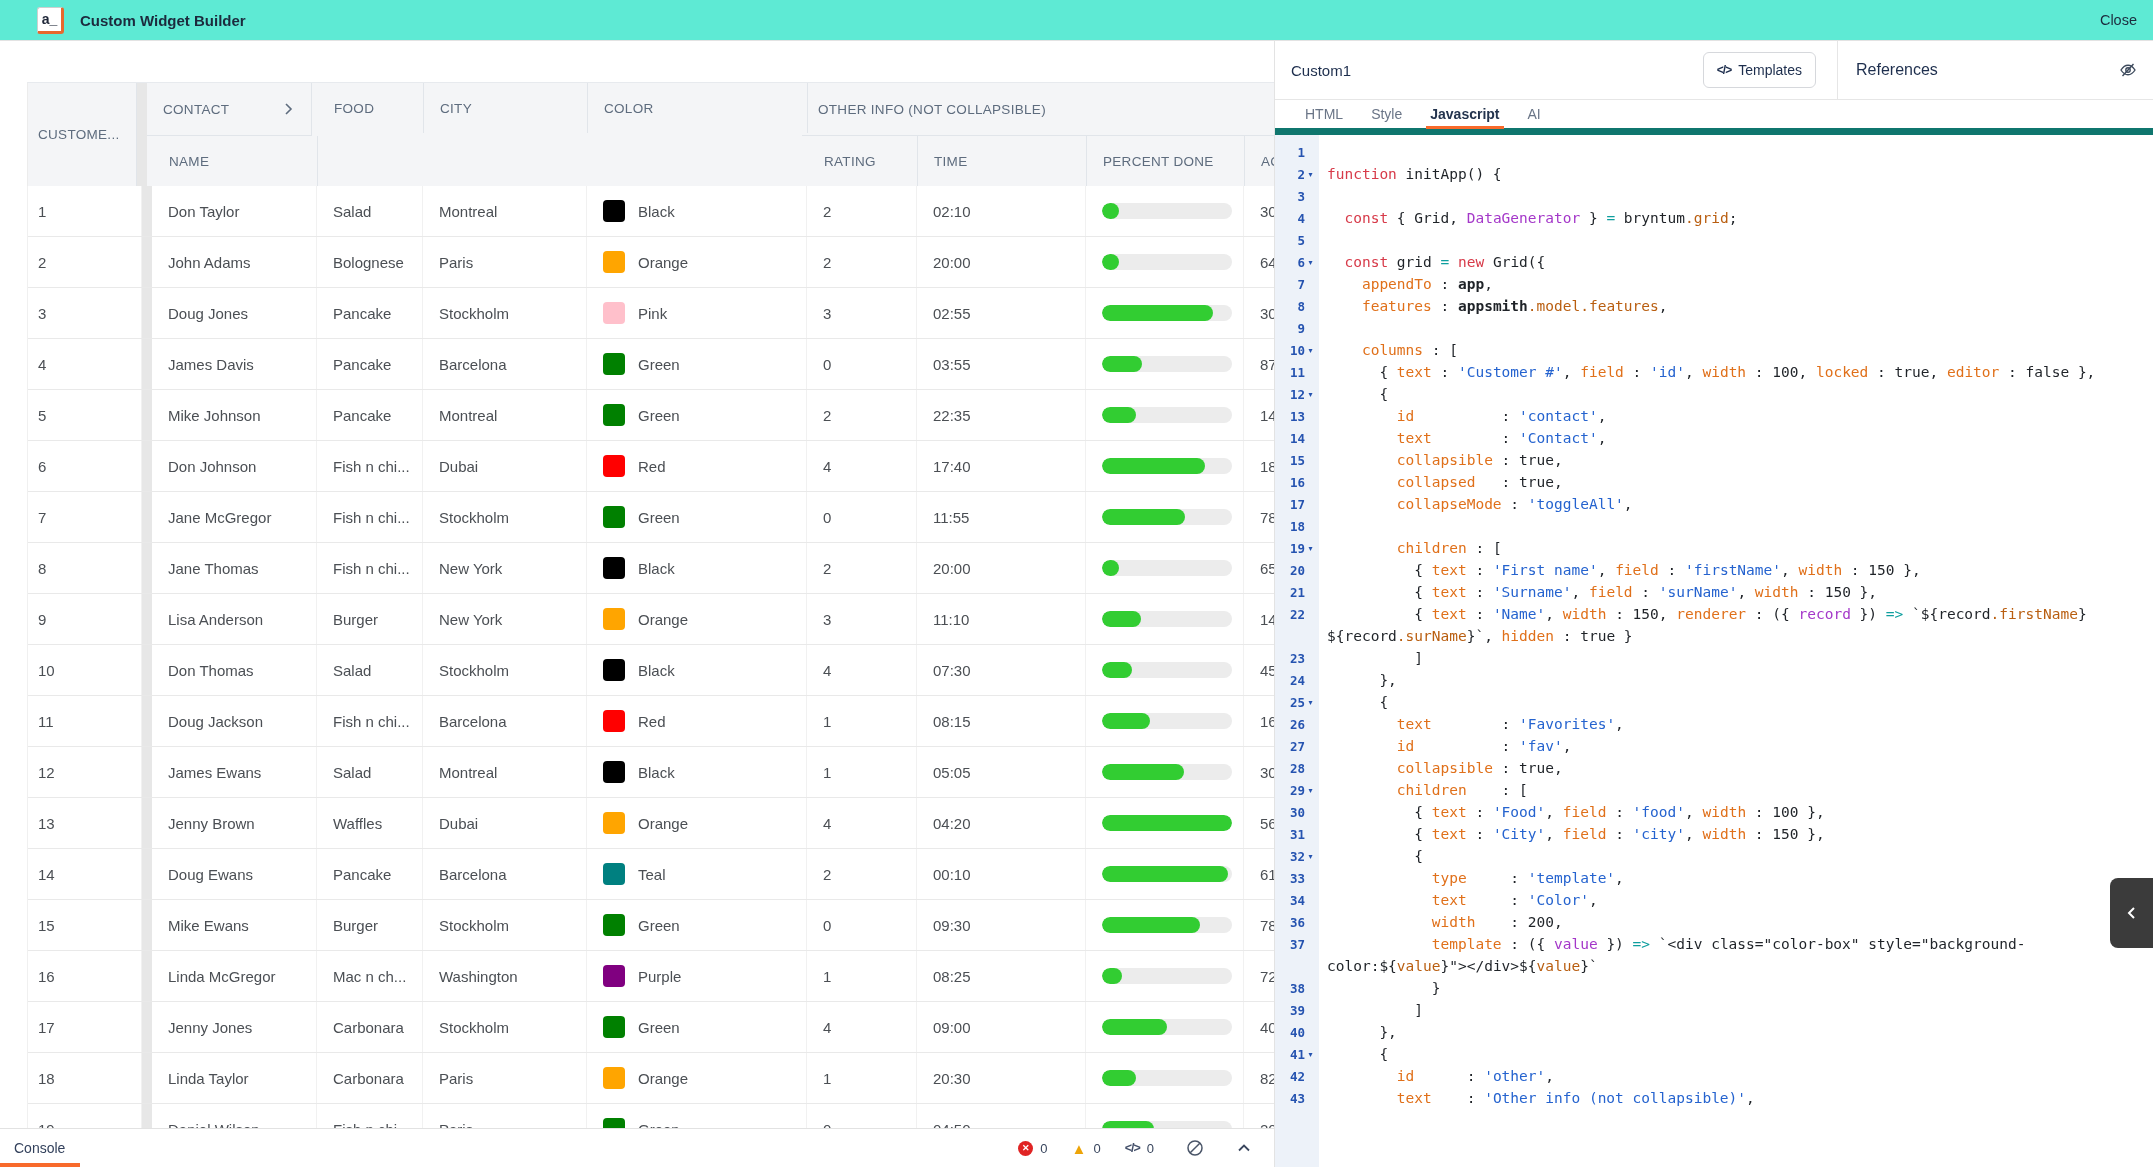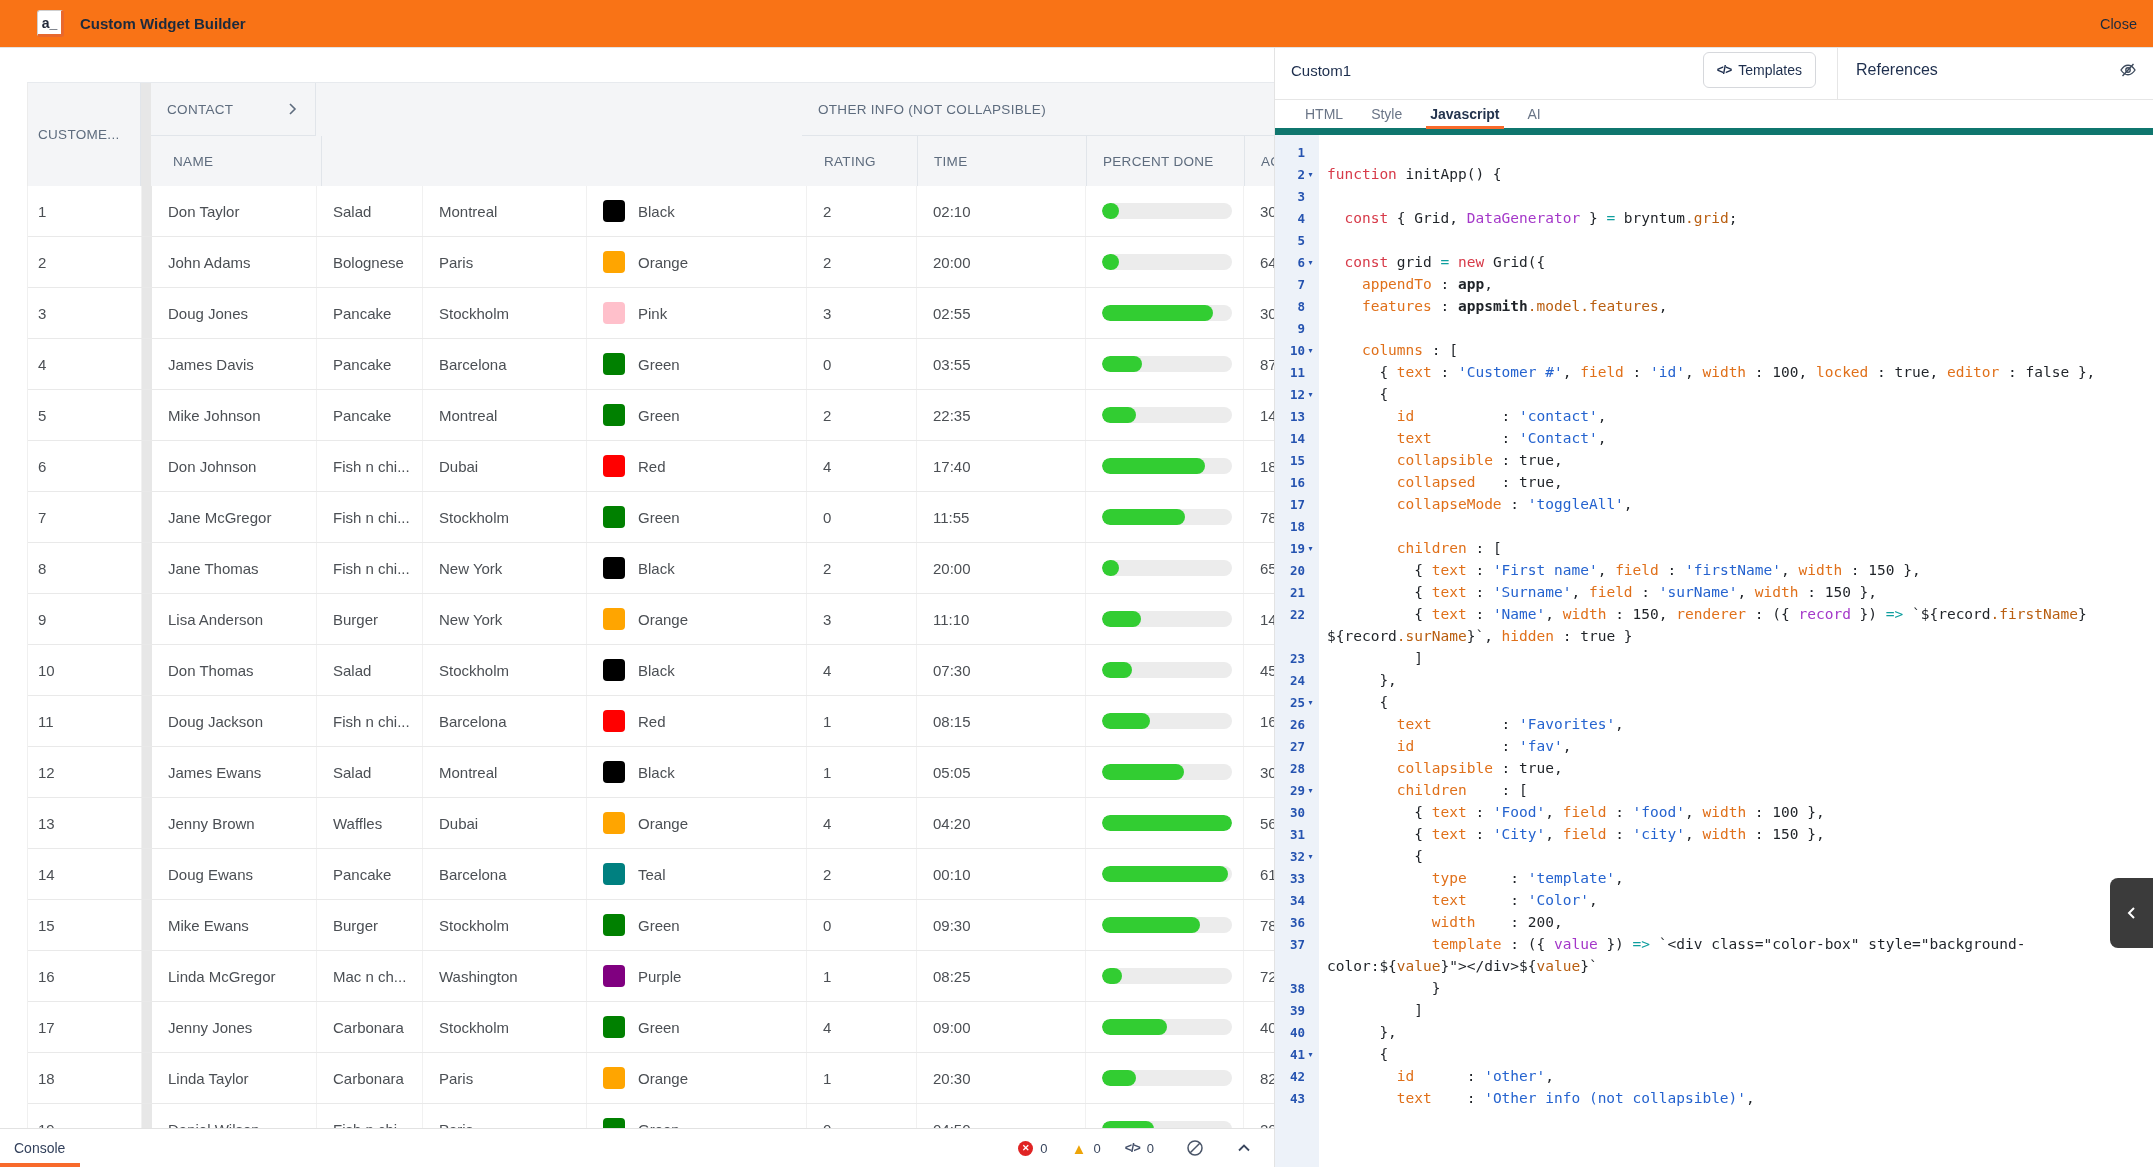--- a/index.html
+++ b/index.html
@@ -1,20 +1,20 @@
 <!DOCTYPE html>
 <html><head>
 <meta charset="utf-8">
 <style>
   * { box-sizing: border-box; margin: 0; padding: 0; }
   html,body { width:2153px; height:1167px; overflow:hidden; background:#fff;
     font-family:"Liberation Sans", sans-serif; color:#2d3b4d; position:relative; }
 
   
-  .topbar { position:absolute; top:0; left:0; width:2153px; height:48px; background:#f97316;
+  .topbar { position:absolute; top:0; left:0; width:2153px; height:41px; background:#5eead4;
     border-bottom:1px solid #e3e3e3; display:flex; align-items:center; z-index:30; }
   .logo { width:27px; height:27px; margin-left:37px; border:1px solid #cfcfcf;
     border-right:3px solid #e8682d; border-bottom:3px solid #e8682d; border-radius:3px;
     display:flex; align-items:center; justify-content:center;
     font-weight:700; font-size:14px; color:#21293a; background:#fff; }
   .tb-title { margin-left:16px; font-size:15px; font-weight:600; color:#1c2a3d; }
   .tb-close { margin-left:auto; margin-right:16px; font-size:14.5px; color:#1c2a3d; cursor:pointer; }
 
   
   .grid-panel { position:absolute; top:41px; left:0; width:1274px; height:1126px; overflow:hidden; background:#fff; }
@@ -128,20 +128,31 @@
           </span>
         </div>
         <div class="hg-sub">
           <div class="cell hsc" style="width:165px">
               <span>NAME</span>
             </div>
         </div>
       </div>
 
       <div class="hgroup" style="width:490px">
+        <div class="hg-sub">
+          <div class="cell hsc" style="width:106px">
+              <span>FOOD</span>
+            </div>
+          <div class="cell hsc" style="width:164px">
+              <span>CITY</span>
+            </div>
+          <div class="cell hsc" style="width:220px">
+              <span>COLOR</span>
+            </div>
+        </div>
       </div>
 
       <div class="hgroup" style="width:505px">
         <div class="hg-top">
           <span>OTHER INFO (NOT COLLAPSIBLE)</span>
         </div>
         <div class="hg-sub">
           <div class="cell hsc" style="width:110px">
               <span>RATING</span>
             </div>

